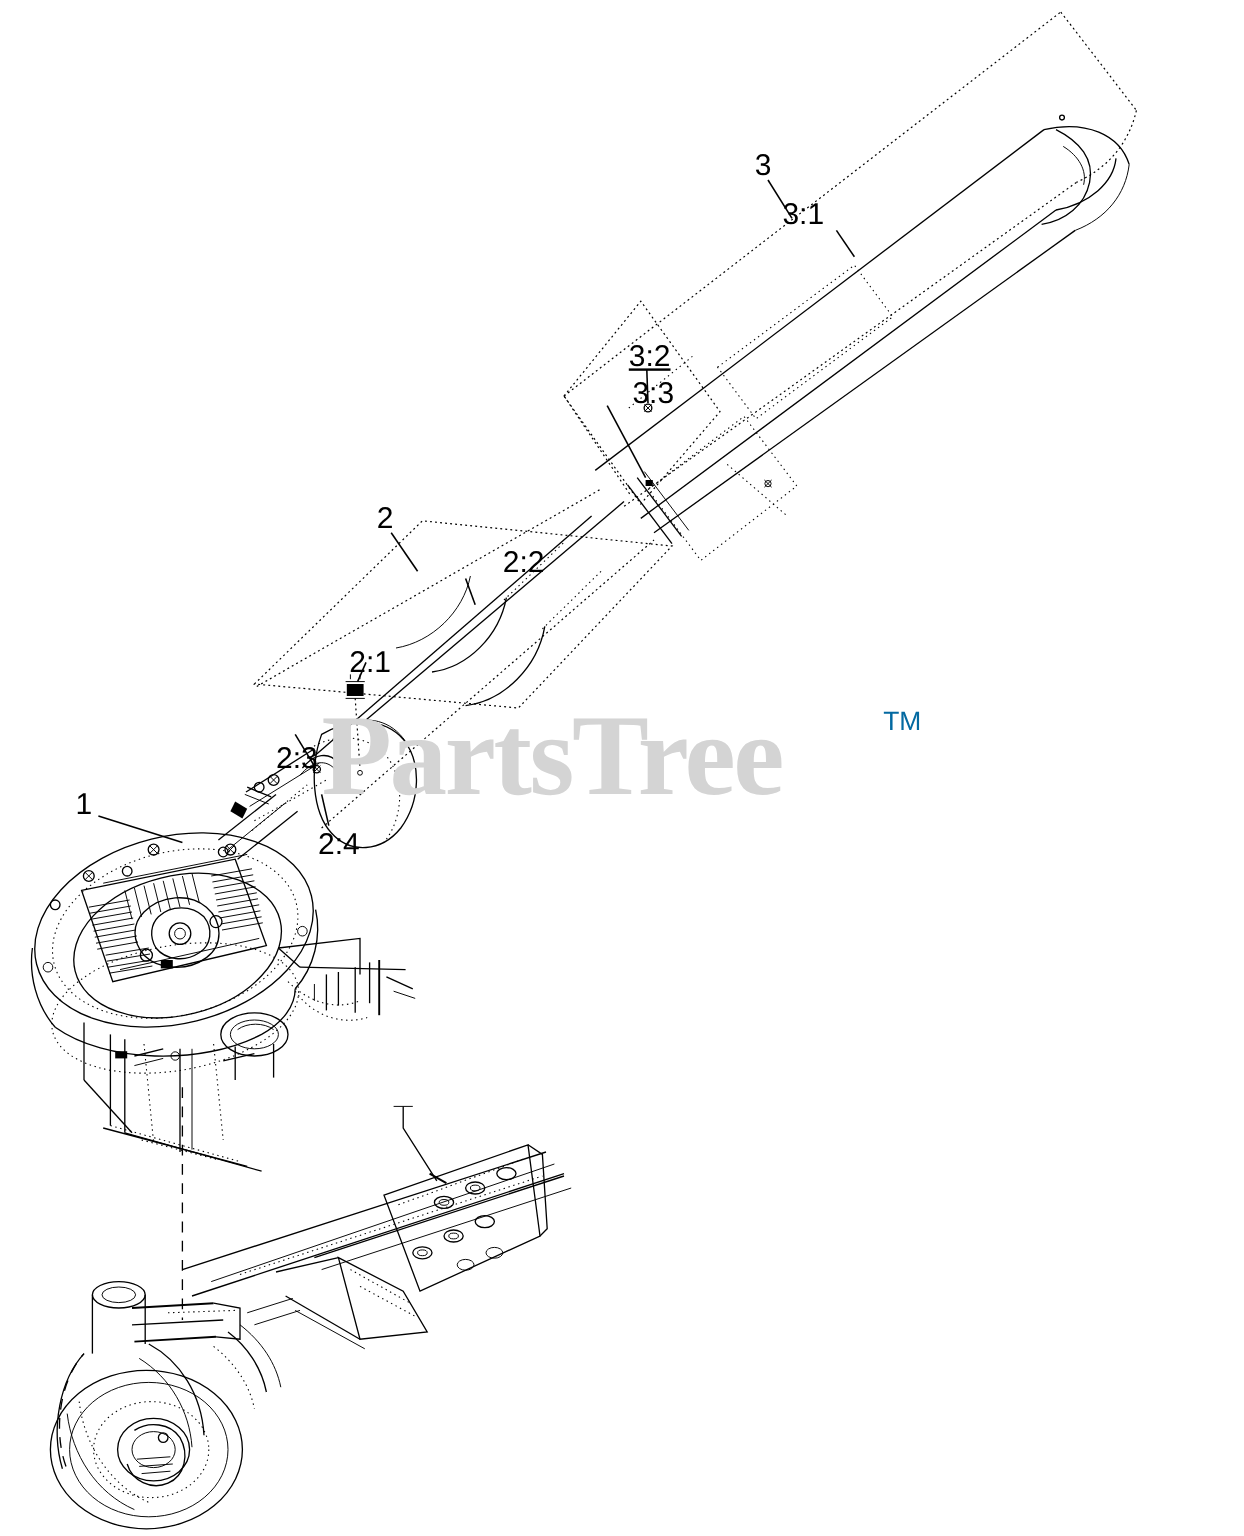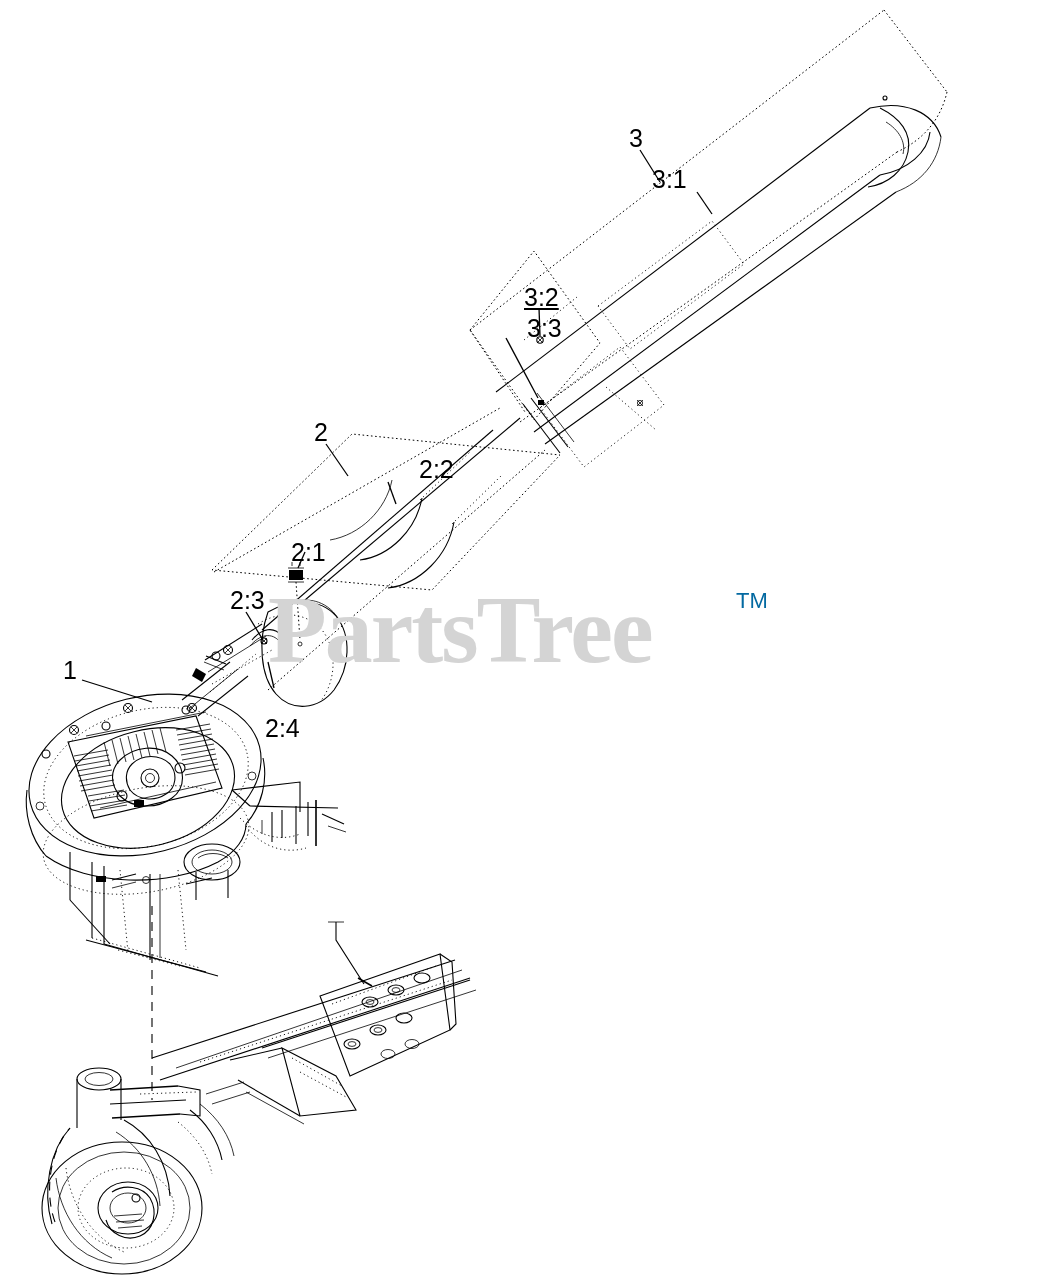--- a/index.html
+++ b/index.html
@@ -406,21 +406,21 @@
   <div id="watermark">
     <span class="wm-text">PartsTree</span>
     <span class="wm-tm">TM</span>
   </div>
 
   <div id="callouts-layer">
       <div class="callout" style="left: 63px; top: 658px;">1</div>
       <div class="callout" style="left: 314px; top: 420px;">2</div>
       <div class="callout" style="left: 291px; top: 540px;">2:1</div>
       <div class="callout" style="left: 371px; top: 457px; margin-left: 48px;">2:2</div>
-      <div class="callout" style="left: 230px; top: 588px;">2:3</div>
-      <div class="callout" style="left: 265px; top: 692px; margin-top: 24px;">2:4</div>
+      <div class="callout" style="left: 230px; top: 620px;">2:3</div>
+      <div class="callout" style="left: 265px; top: 692px;">2:4</div>
       <div class="callout" style="left: 629px; top: 126px;">3</div>
       <div class="callout" style="left: 652px; top: 167px;">3:1</div>
       <div class="callout" style="left: 524px; top: 285px; text-decoration: underline;">3:2</div>
       <div class="callout" style="left: 482px; top: 316px; margin-left: 45px;">3:3</div>
     </div>
 
 </div>
 
 </body></html>

